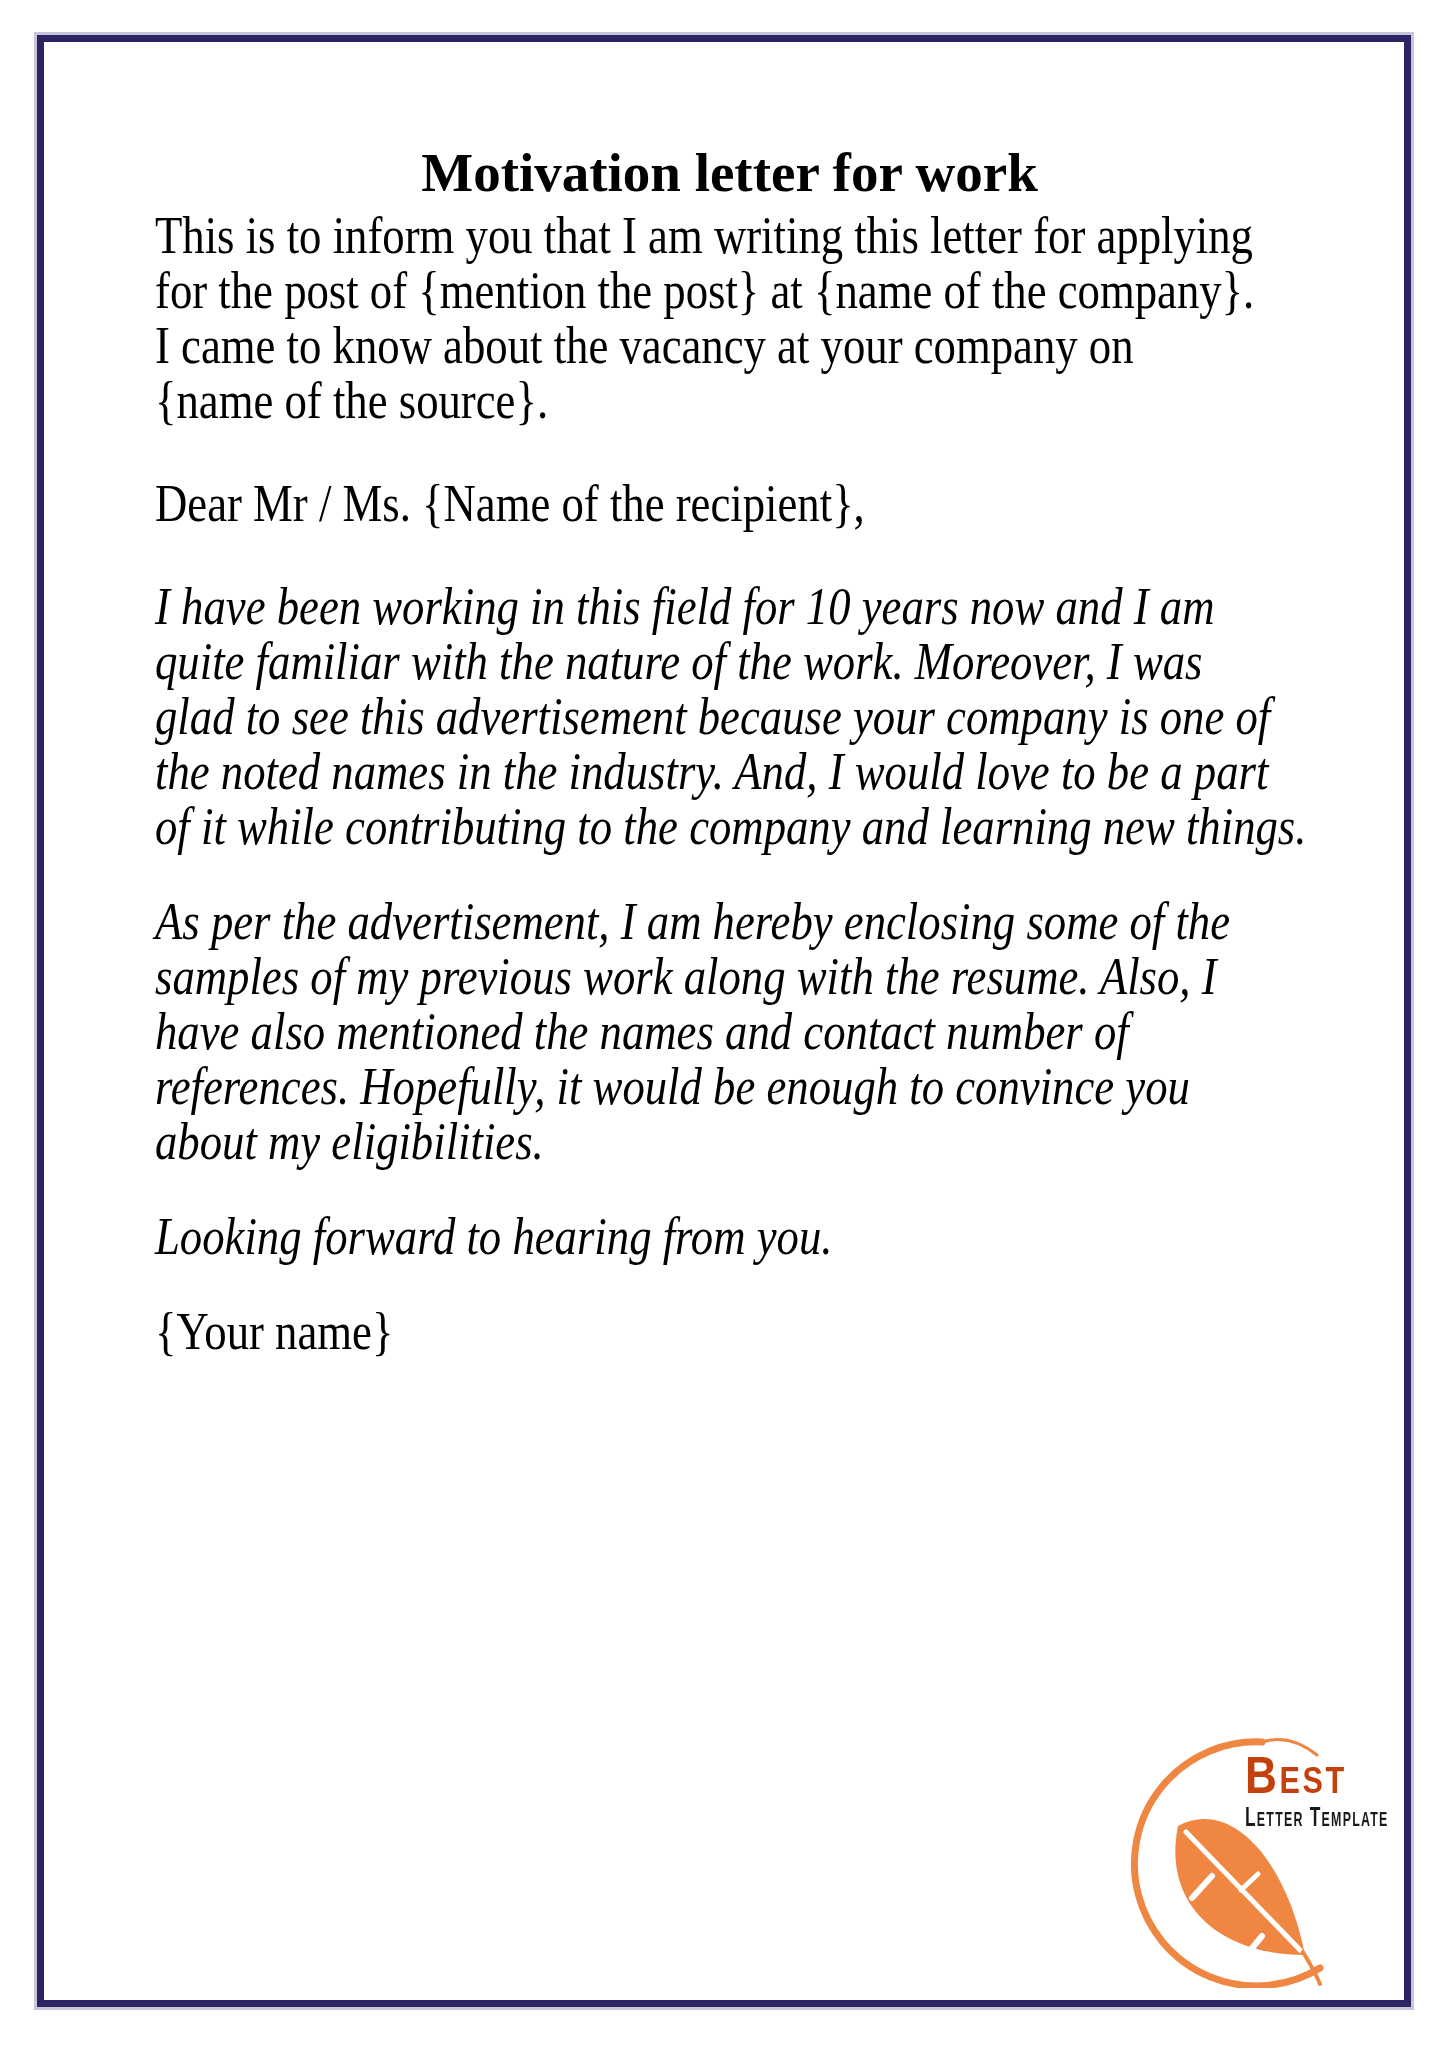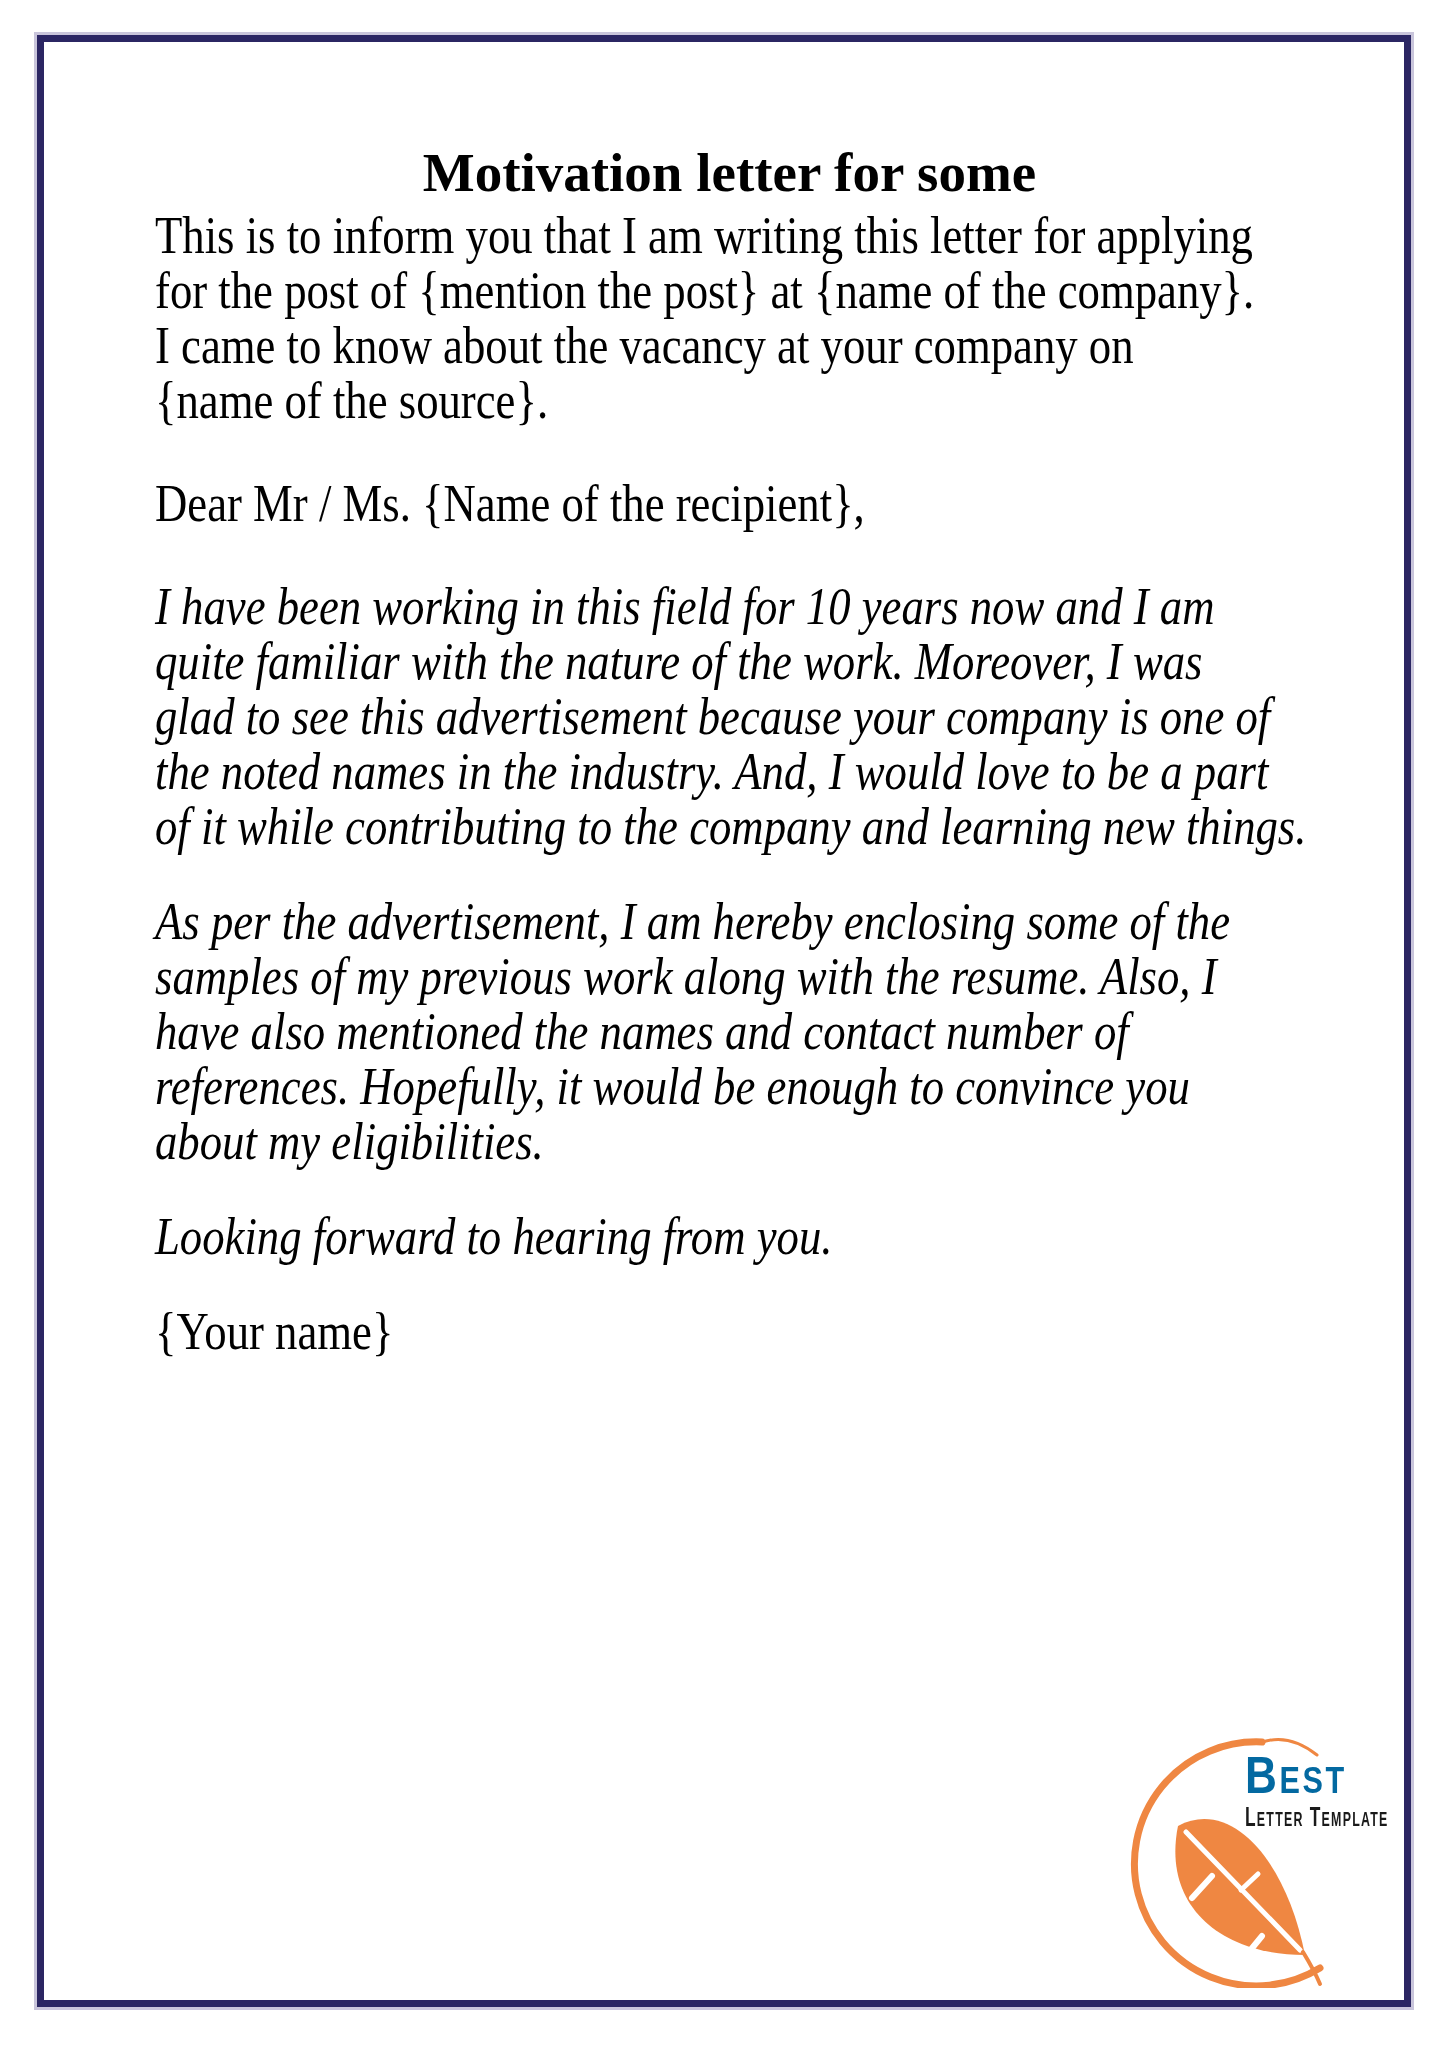--- a/index.html
+++ b/index.html
@@ -60,21 +60,21 @@
 
   .brand {
     position: absolute;
     left: 145px;
     top: 19px;
     font-family: "Liberation Sans", "DejaVu Sans", sans-serif;
     font-weight: bold;
     font-variant: small-caps;
     font-size: 52px;
     line-height: 52px;
-    color: #0369a1;
+    color: #c2410c;
     white-space: nowrap;
   }
   .brand .squeeze {
     display: inline-block;
     letter-spacing: 3px;
     transform: scaleX(0.85);
     transform-origin: 0 50%;
   }
 
   .brand-sub {
@@ -95,21 +95,21 @@
     transform: scaleX(0.62);
     transform-origin: 0 50%;
   }
 </style>
 </head>
 <body>
 
 <div id="screen">
   <div class="page">
 
-    <div class="title">Motivation letter for some</div>
+    <div class="title">Motivation letter for work</div>
 
 
     <div class="block">
       <div class="line">This is to inform you that I am writing this letter for applying</div>
       <div class="line">for the post of {mention the post} at {name of the company}.</div>
       <div class="line">I came to know about the vacancy at your company on</div>
       <div class="line">{name of the source}.</div>
     </div>
 
     <div class="block">

